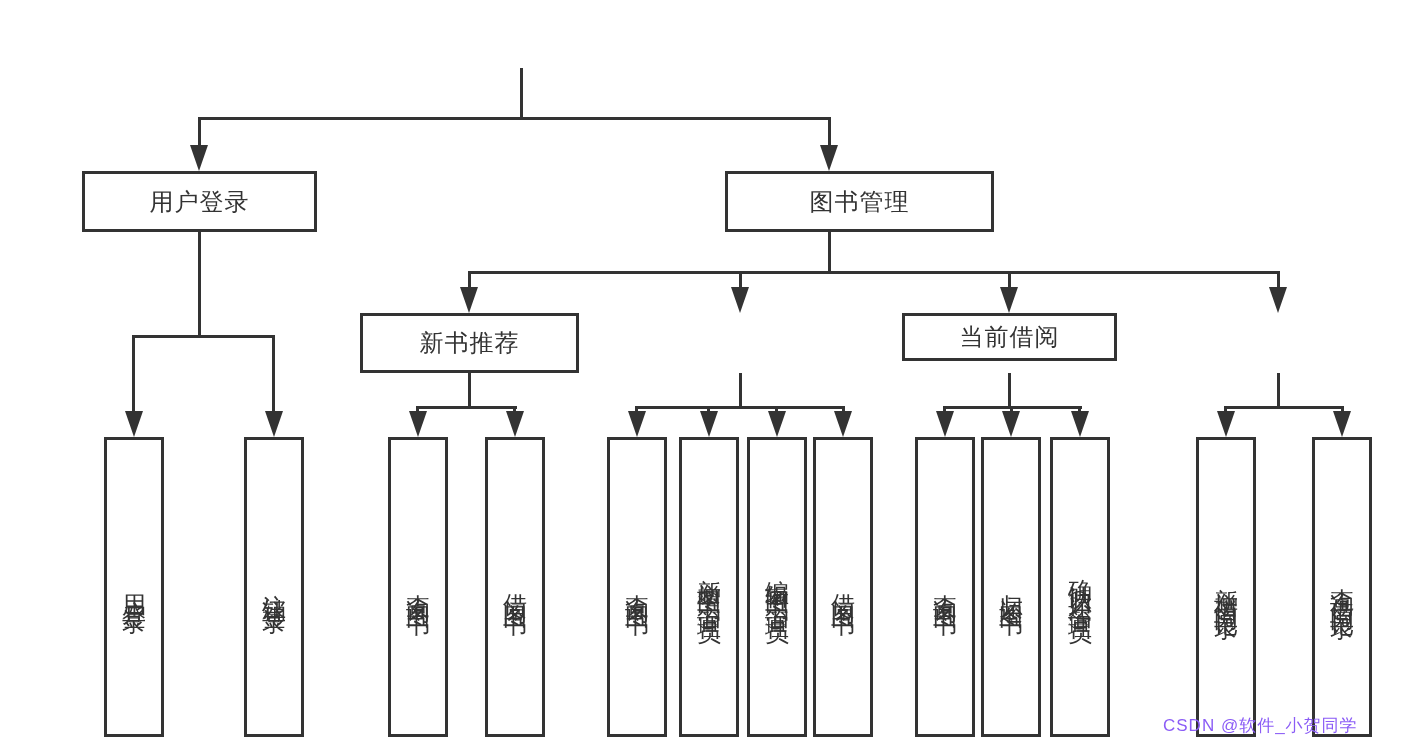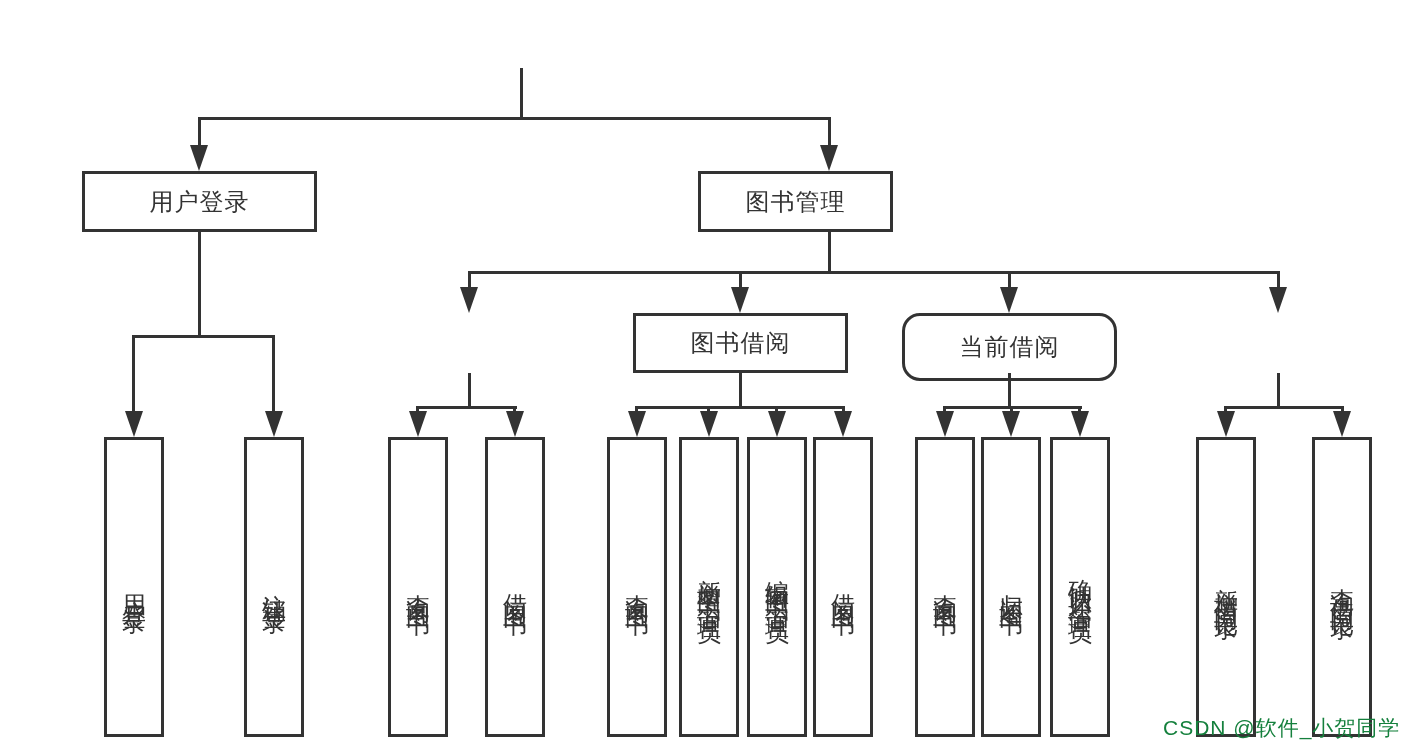--- a/index.html
+++ b/index.html
@@ -46,44 +46,44 @@
     position: absolute;
     width: 0; height: 0;
     border-left: 9px solid transparent;
     border-right: 9px solid transparent;
     border-top: 26px solid #333333;
   }
   .watermark {
     position: absolute;
     left: 1163px;
     top: 714px;
-    font-size: 21px;
+    font-size: 17px;
     letter-spacing: 1px;
-    color: #15803d;
+    color: #8b5cf6;
     z-index: 5;
     white-space: nowrap;
   }
 </style>
 </head>
 <body>
 
 <div class="canvas">
 
 
   <div class="vline" style="left:520px; top:68px; height:50px;"></div>
   <div class="hline" style="left:198px; top:117px; width:633px;"></div>
   <div class="vline" style="left:198px; top:117px; height:31px;"></div>
   <div class="arrow" style="left:190px; top:145px;"></div>
   <div class="vline" style="left:828px; top:117px; height:31px;"></div>
   <div class="arrow" style="left:820px; top:145px;"></div>
 
   <div class="box" style="left:82px; top:171px; width:235px; height:61px;">
     <span>用户登录</span>
   </div>
-  <div class="box" style="left:698px; top:171px; width:195px; height:61px;">
+  <div class="box" style="left:725px; top:171px; width:269px; height:61px;">
     <span>图书管理</span>
   </div>
 
   <div class="vline" style="left:198px; top:232px; height:103px;"></div>
   <div class="hline" style="left:132px; top:335px; width:143px;"></div>
   <div class="vline" style="left:132px; top:335px; height:78px;"></div>
   <div class="arrow" style="left:125px; top:411px;"></div>
   <div class="vline" style="left:272px; top:335px; height:78px;"></div>
   <div class="arrow" style="left:265px; top:411px;"></div>
 
@@ -91,24 +91,24 @@
   <div class="hline" style="left:468px; top:271px; width:812px;"></div>
   <div class="vline" style="left:468px; top:271px; height:18px;"></div>
   <div class="arrow" style="left:460px; top:287px;"></div>
   <div class="vline" style="left:739px; top:271px; height:18px;"></div>
   <div class="arrow" style="left:731px; top:287px;"></div>
   <div class="vline" style="left:1008px; top:271px; height:18px;"></div>
   <div class="arrow" style="left:1000px; top:287px;"></div>
   <div class="vline" style="left:1277px; top:271px; height:18px;"></div>
   <div class="arrow" style="left:1269px; top:287px;"></div>
 
-  <div class="box" style="left:633px; top:313px; width:215px; height:60px;">
-    <span>图书借阅</span>
+  <div class="box" style="left:360px; top:313px; width:219px; height:60px;">
+    <span>新书推荐</span>
   </div>
-  <div class="box" style="left:902px; top:313px; width:215px; height:68px;border-radius:18px;">
+  <div class="box" style="left:902px; top:313px; width:215px; height:48px;">
     <span>当前借阅</span>
   </div>
 
   <div class="vline" style="left:468px; top:373px; height:33px;"></div>
   <div class="hline" style="left:416px; top:406px; width:101px;"></div>
   <div class="vline" style="left:416px; top:406px; height:8px;"></div>
   <div class="arrow" style="left:409px; top:411px;"></div>
   <div class="vline" style="left:513px; top:406px; height:8px;"></div>
   <div class="arrow" style="left:506px; top:411px;"></div>
 

